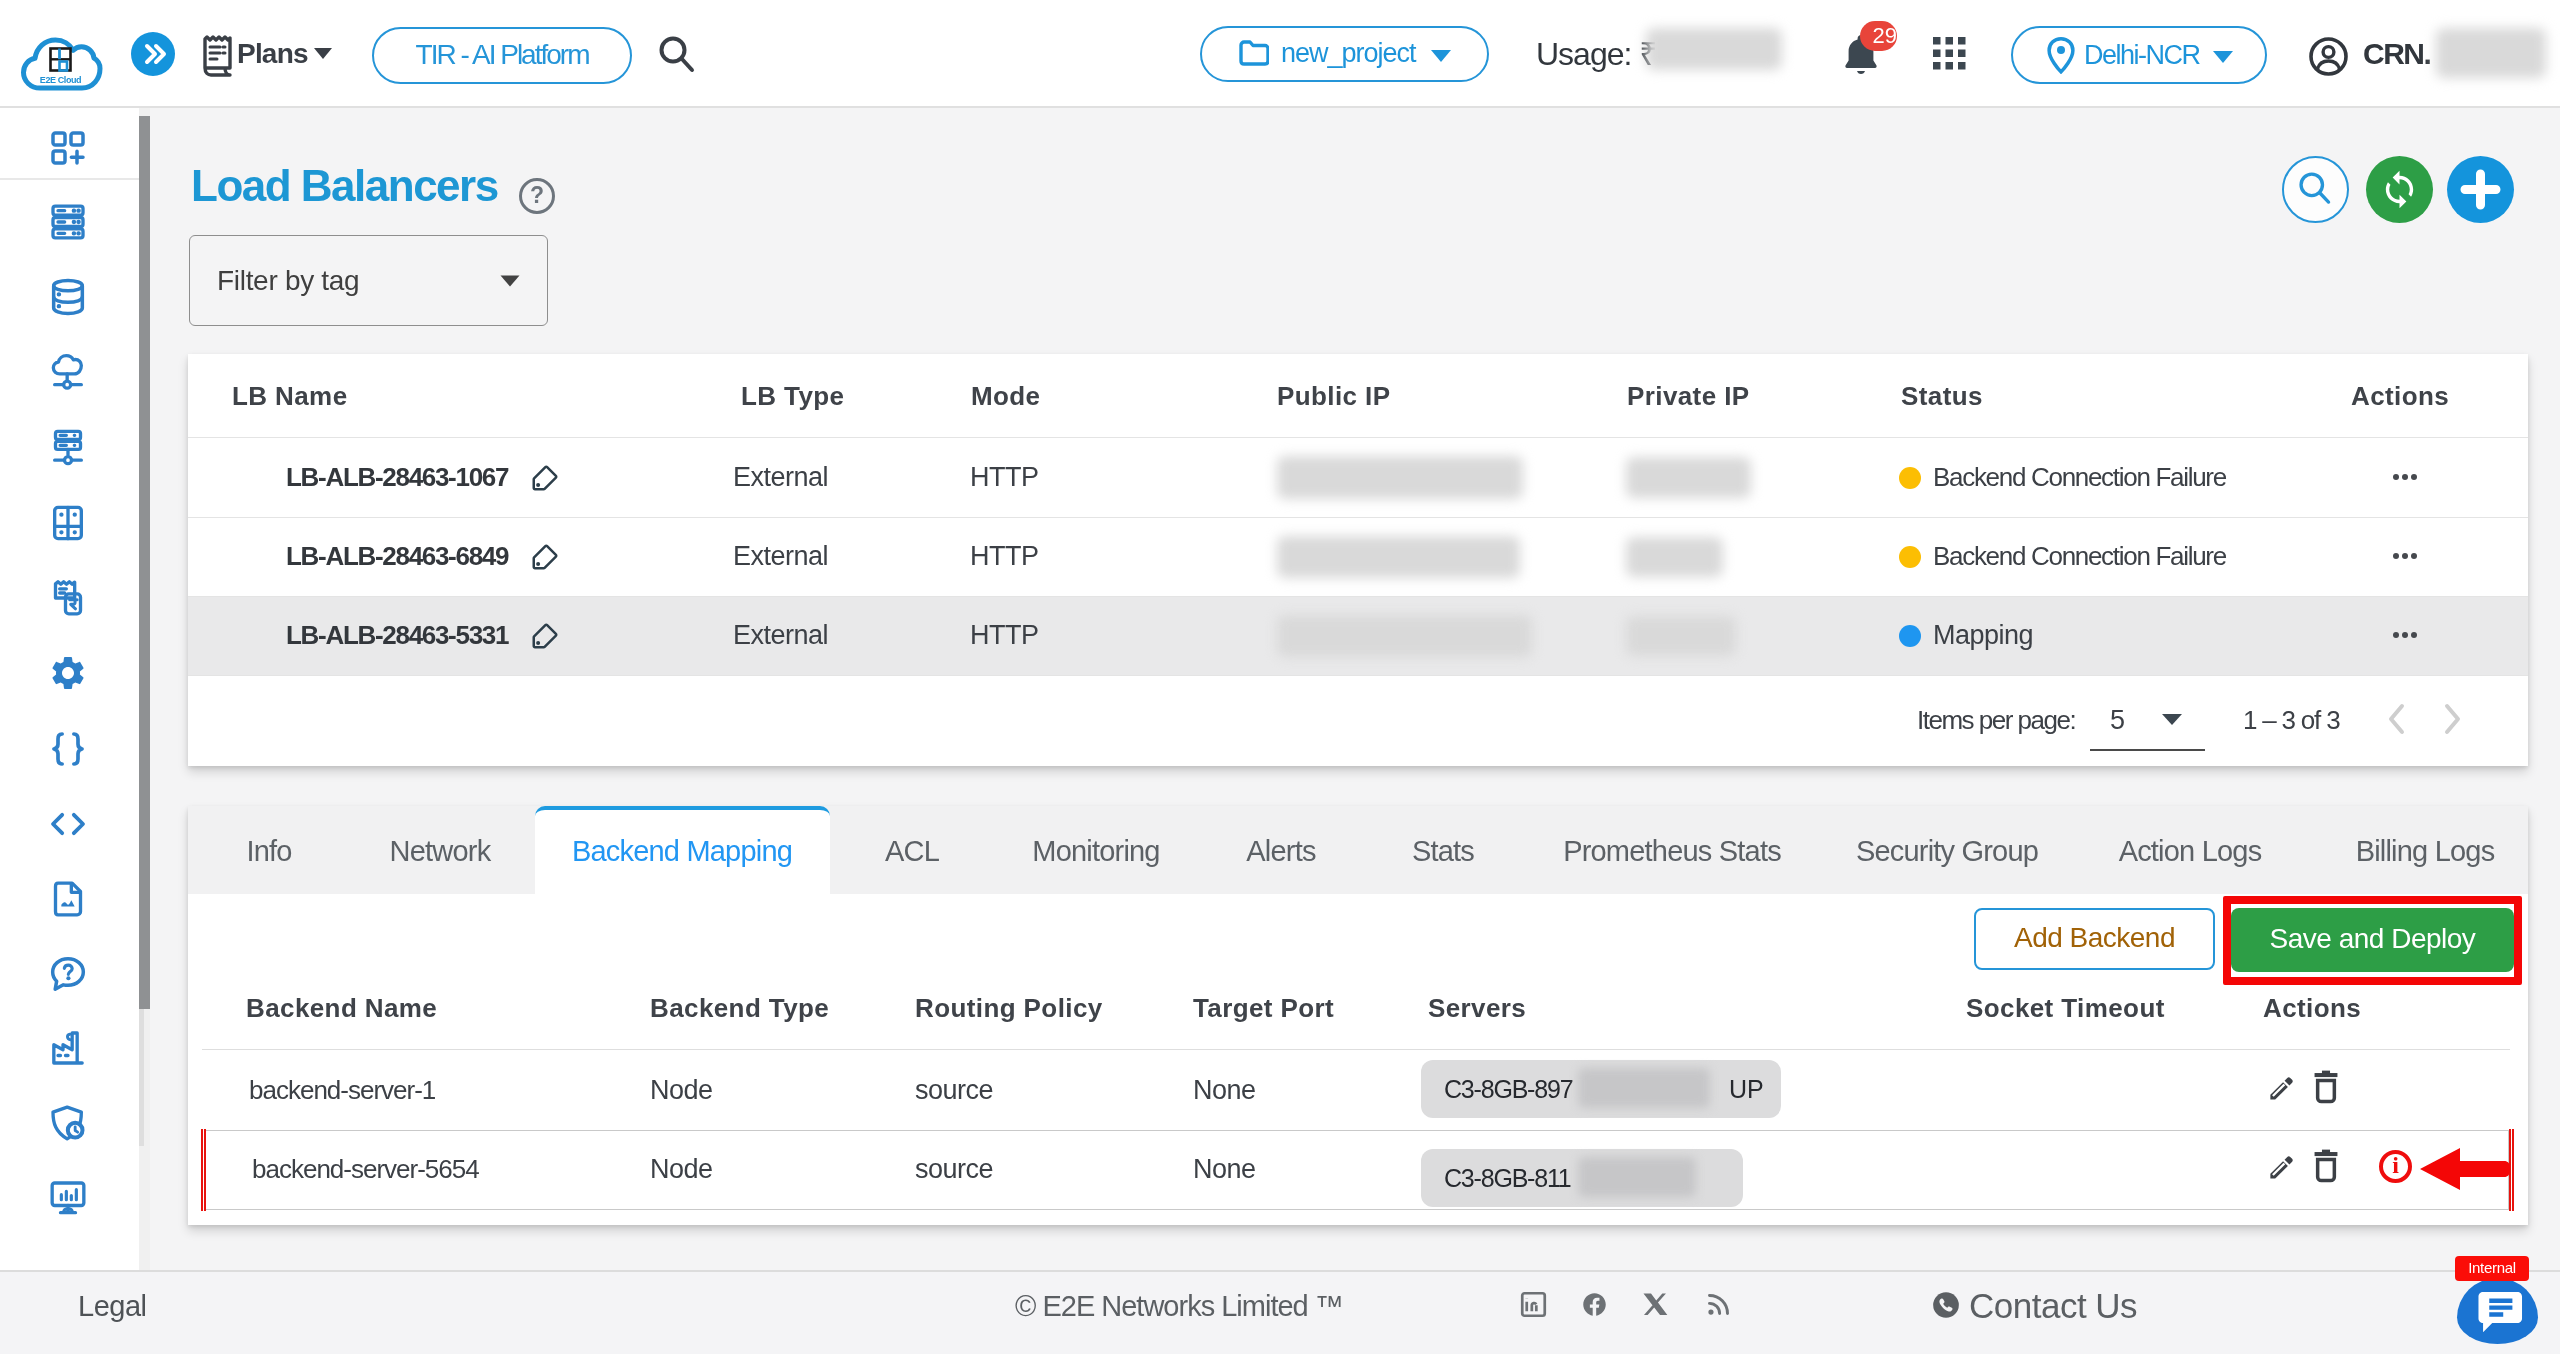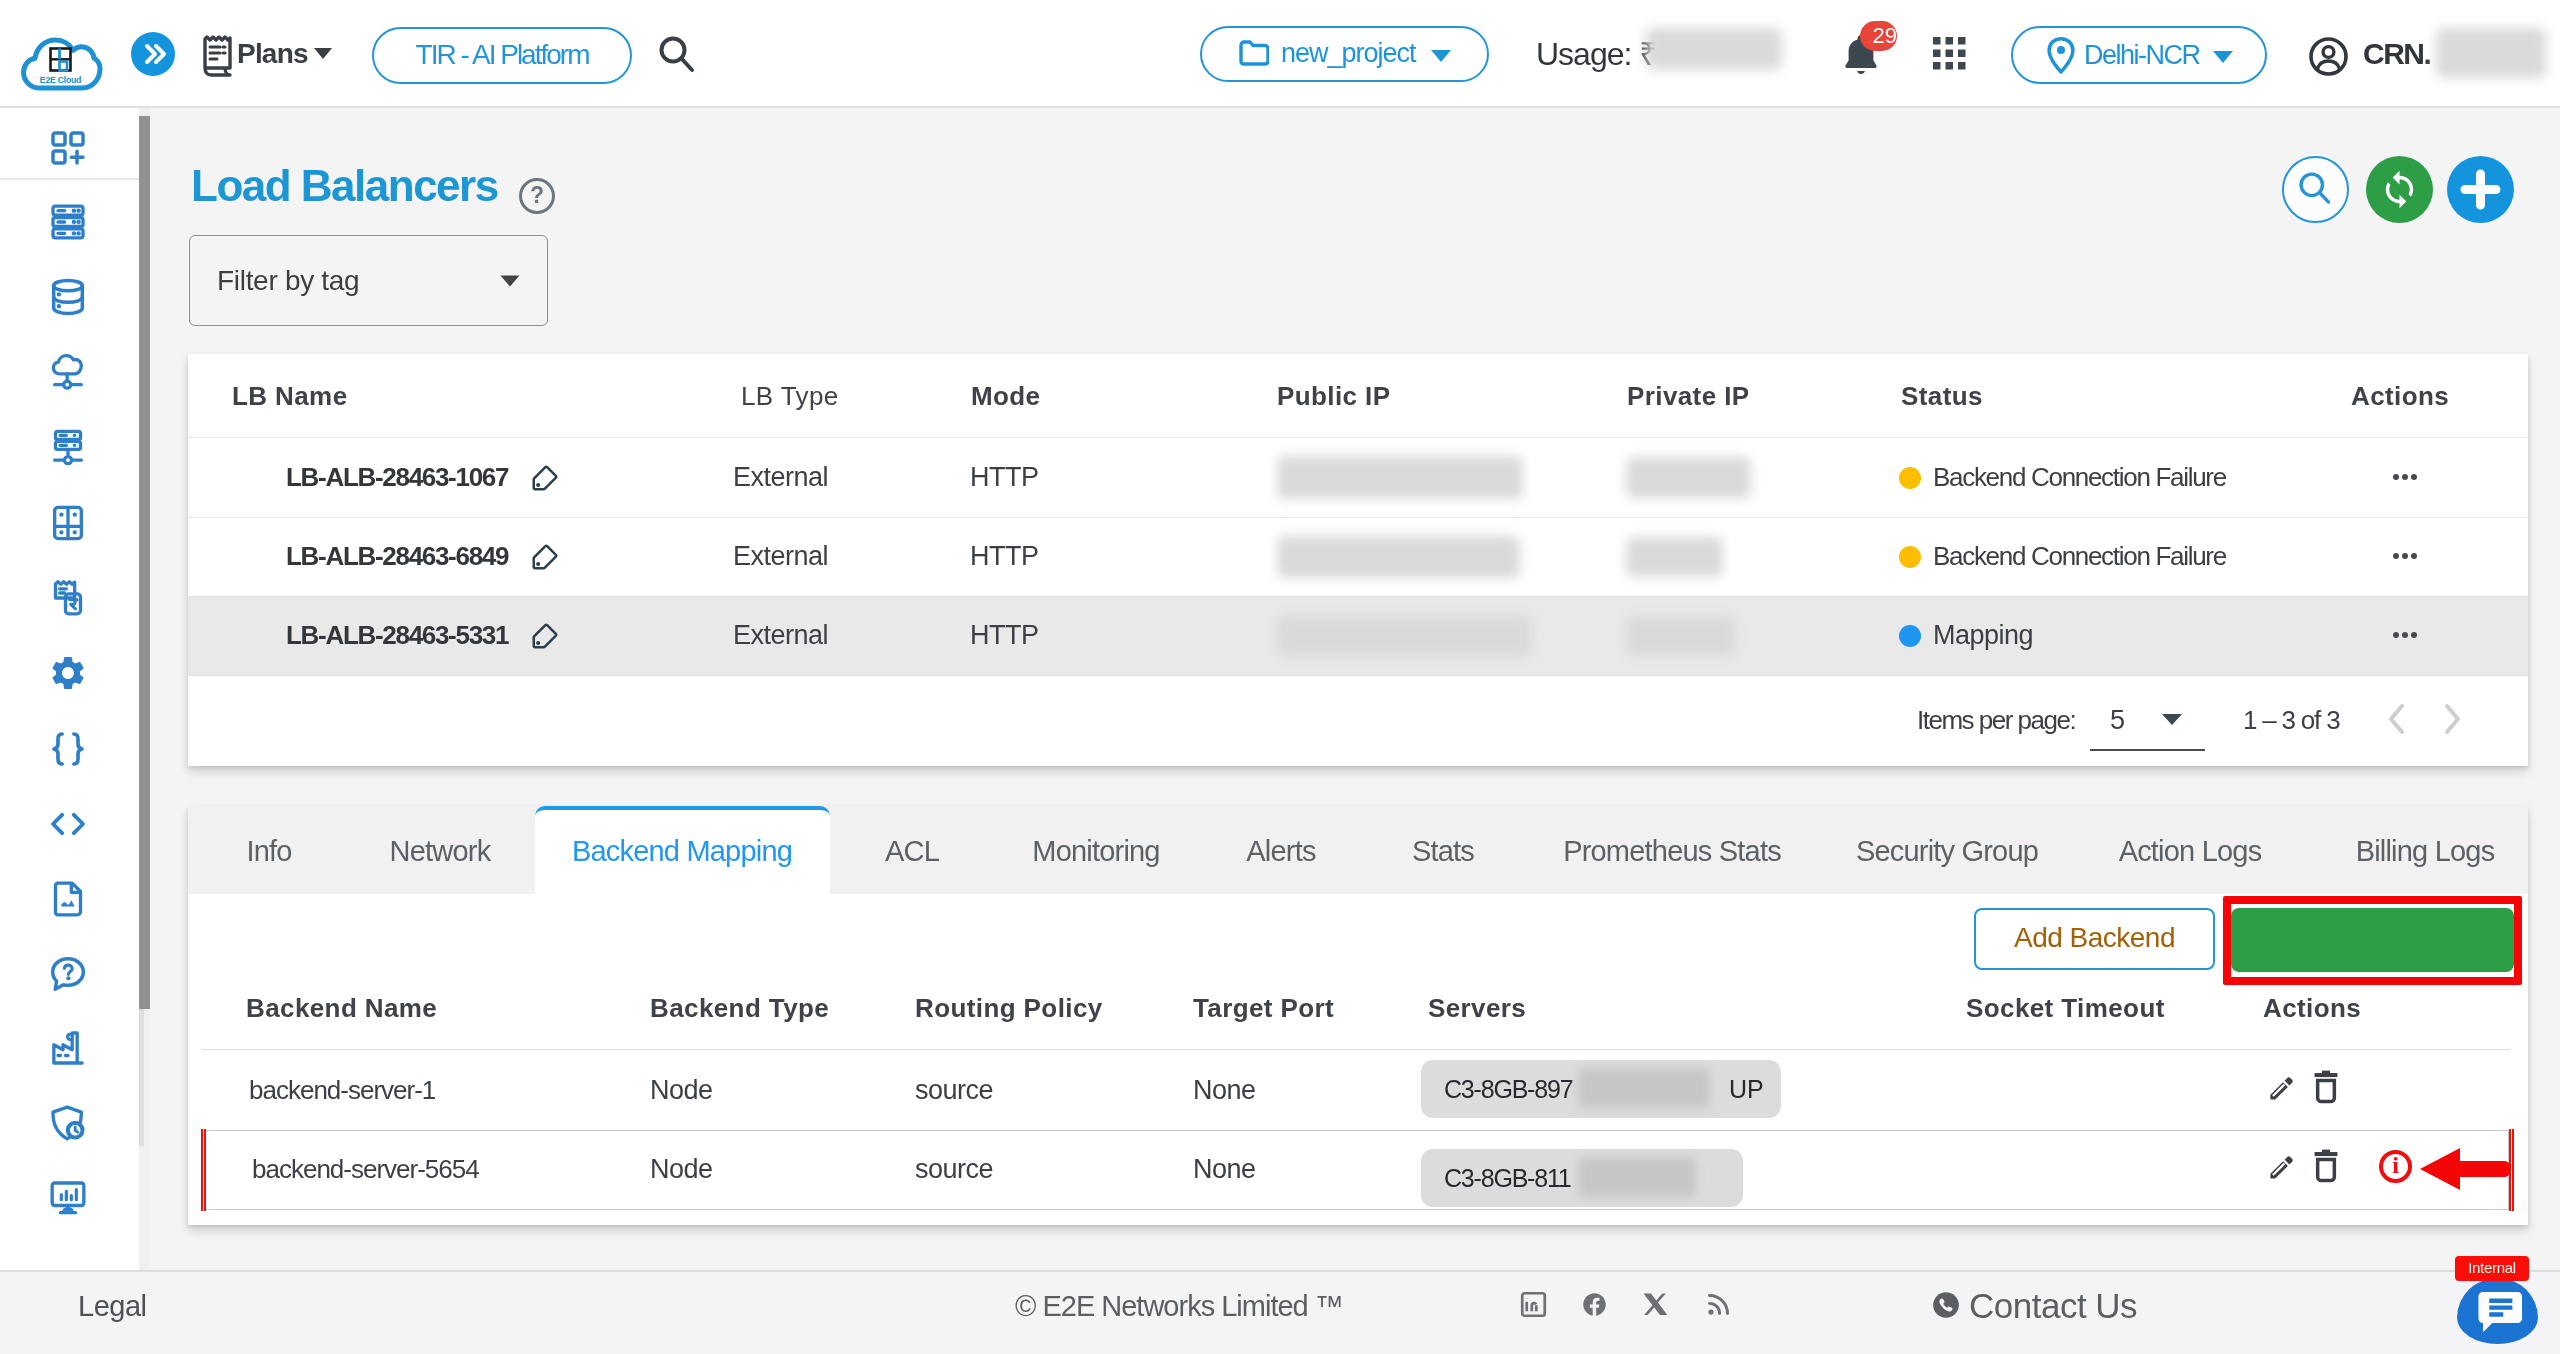--- a/index.html
+++ b/index.html
@@ -228,21 +228,21 @@
 <div class="abs" style="left:189px;top:235px;width:359px;height:91px;border:1.5px solid #8e8e8e;border-radius:6px;background:#f4f4f5"></div>
 <div class="txt" style="left:217px;top:266px;height:30px;line-height:30px;font-size:28px;color:#3f3f3f;letter-spacing:-0.3px">Filter by tag</div>
 <svg class="abs" style="left:499px;top:274px" width="22" height="14" viewBox="0 0 22 14">
     <path d="M1.5 1.5 L11 12.5 L20.5 1.5 Z" fill="#424242"></path>
   </svg>
 
 <div class="card" style="left:188px;top:354px;width:2340px;height:412px"></div>
 <div id="card1" class="abs" style="left:0;top:0;width:2560px;height:1354px;z-index:2">
 
   <div class="txt" style="left:232px;top:380px;height:32px;line-height:32px;font-size:26px;font-weight:700;color:#3f4349;letter-spacing:0.4px">LB Name</div>
-  <div class="txt" style="left:741px;top:380px;height:32px;line-height:32px;font-size:26px;font-weight:400;color:#3f4349;letter-spacing:0.4px">LB Type</div>
+  <div class="txt" style="left:741px;top:380px;height:32px;line-height:32px;font-size:26px;font-weight:700;color:#3f4349;letter-spacing:0.4px">LB Type</div>
   <div class="txt" style="left:971px;top:380px;height:32px;line-height:32px;font-size:26px;font-weight:700;color:#3f4349;letter-spacing:0.4px">Mode</div>
   <div class="txt" style="left:1277px;top:380px;height:32px;line-height:32px;font-size:26px;font-weight:700;color:#3f4349;letter-spacing:0.4px">Public IP</div>
   <div class="txt" style="left:1627px;top:380px;height:32px;line-height:32px;font-size:26px;font-weight:700;color:#3f4349;letter-spacing:0.4px">Private IP</div>
   <div class="txt" style="left:1901px;top:380px;height:32px;line-height:32px;font-size:26px;font-weight:700;color:#3f4349;letter-spacing:0.4px">Status</div>
   <div class="txt" style="left:2351px;top:380px;height:32px;line-height:32px;font-size:26px;font-weight:700;color:#3f4349;letter-spacing:0.4px">Actions</div>
   <div class="abs" style="left:188px;top:437px;width:2340px;height:1px;background:#e4e4e4"></div>
 
   <div class="abs" style="left:188px;top:596px;width:2340px;height:79px;background:#e9e9ea"></div>
 
   <div class="abs" style="left:188px;top:517px;width:2340px;height:1px;background:#e4e4e4"></div>
@@ -334,20 +334,21 @@
   <div class="txt" style="left:1273px;top:836px;width:340px;height:31px;line-height:31px;text-align:center;font-size:29px;color:#5c6166;letter-spacing:-0.8px">Stats</div>
   <div class="txt" style="left:1502px;top:836px;width:340px;height:31px;line-height:31px;text-align:center;font-size:29px;color:#5c6166;letter-spacing:-0.8px">Prometheus Stats</div>
   <div class="txt" style="left:1777px;top:836px;width:340px;height:31px;line-height:31px;text-align:center;font-size:29px;color:#5c6166;letter-spacing:-0.8px">Security Group</div>
   <div class="txt" style="left:2020px;top:836px;width:340px;height:31px;line-height:31px;text-align:center;font-size:29px;color:#5c6166;letter-spacing:-0.8px">Action Logs</div>
   <div class="txt" style="left:2255px;top:836px;width:340px;height:31px;line-height:31px;text-align:center;font-size:29px;color:#5c6166;letter-spacing:-0.8px">Billing Logs</div>
 
   <div class="abs" style="left:1974px;top:908px;width:241px;height:62px;border:2px solid #2595d8;border-radius:8px;background:#fff"></div>
   <div class="txt" style="left:1974px;top:908px;width:241px;height:46px;line-height:60px;text-align:center;font-size:28px;color:#a16207;letter-spacing:-0.5px">Add Backend</div>
   <div class="abs" style="left:2223px;top:896px;width:299px;height:89px;border:8px solid #f40606;border-radius:2px"></div>
   <div class="abs" style="left:2231px;top:908px;width:283px;height:64px;background:#2d9e46;border-radius:8px"></div>
+  <div class="txt" style="left:2231px;top:908px;width:283px;height:64px;line-height:62px;text-align:center;font-size:28px;color:#fff;letter-spacing:-0.5px">Save and Deploy</div>
 
   <div class="txt" style="left:246px;top:992px;height:32px;line-height:32px;font-size:26px;font-weight:700;color:#3f4349;letter-spacing:0.4px">Backend Name</div>
   <div class="txt" style="left:650px;top:992px;height:32px;line-height:32px;font-size:26px;font-weight:700;color:#3f4349;letter-spacing:0.4px">Backend Type</div>
   <div class="txt" style="left:915px;top:992px;height:32px;line-height:32px;font-size:26px;font-weight:700;color:#3f4349;letter-spacing:0.4px">Routing Policy</div>
   <div class="txt" style="left:1193px;top:992px;height:32px;line-height:32px;font-size:26px;font-weight:700;color:#3f4349;letter-spacing:0.4px">Target Port</div>
   <div class="txt" style="left:1428px;top:992px;height:32px;line-height:32px;font-size:26px;font-weight:700;color:#3f4349;letter-spacing:0.4px">Servers</div>
   <div class="txt" style="left:1966px;top:992px;height:32px;line-height:32px;font-size:26px;font-weight:700;color:#3f4349;letter-spacing:0.4px">Socket Timeout</div>
   <div class="txt" style="left:2263px;top:992px;height:32px;line-height:32px;font-size:26px;font-weight:700;color:#3f4349;letter-spacing:0.4px">Actions</div>
   <div class="abs" style="left:202px;top:1049px;width:2308px;height:1px;background:#dedede"></div>
 

